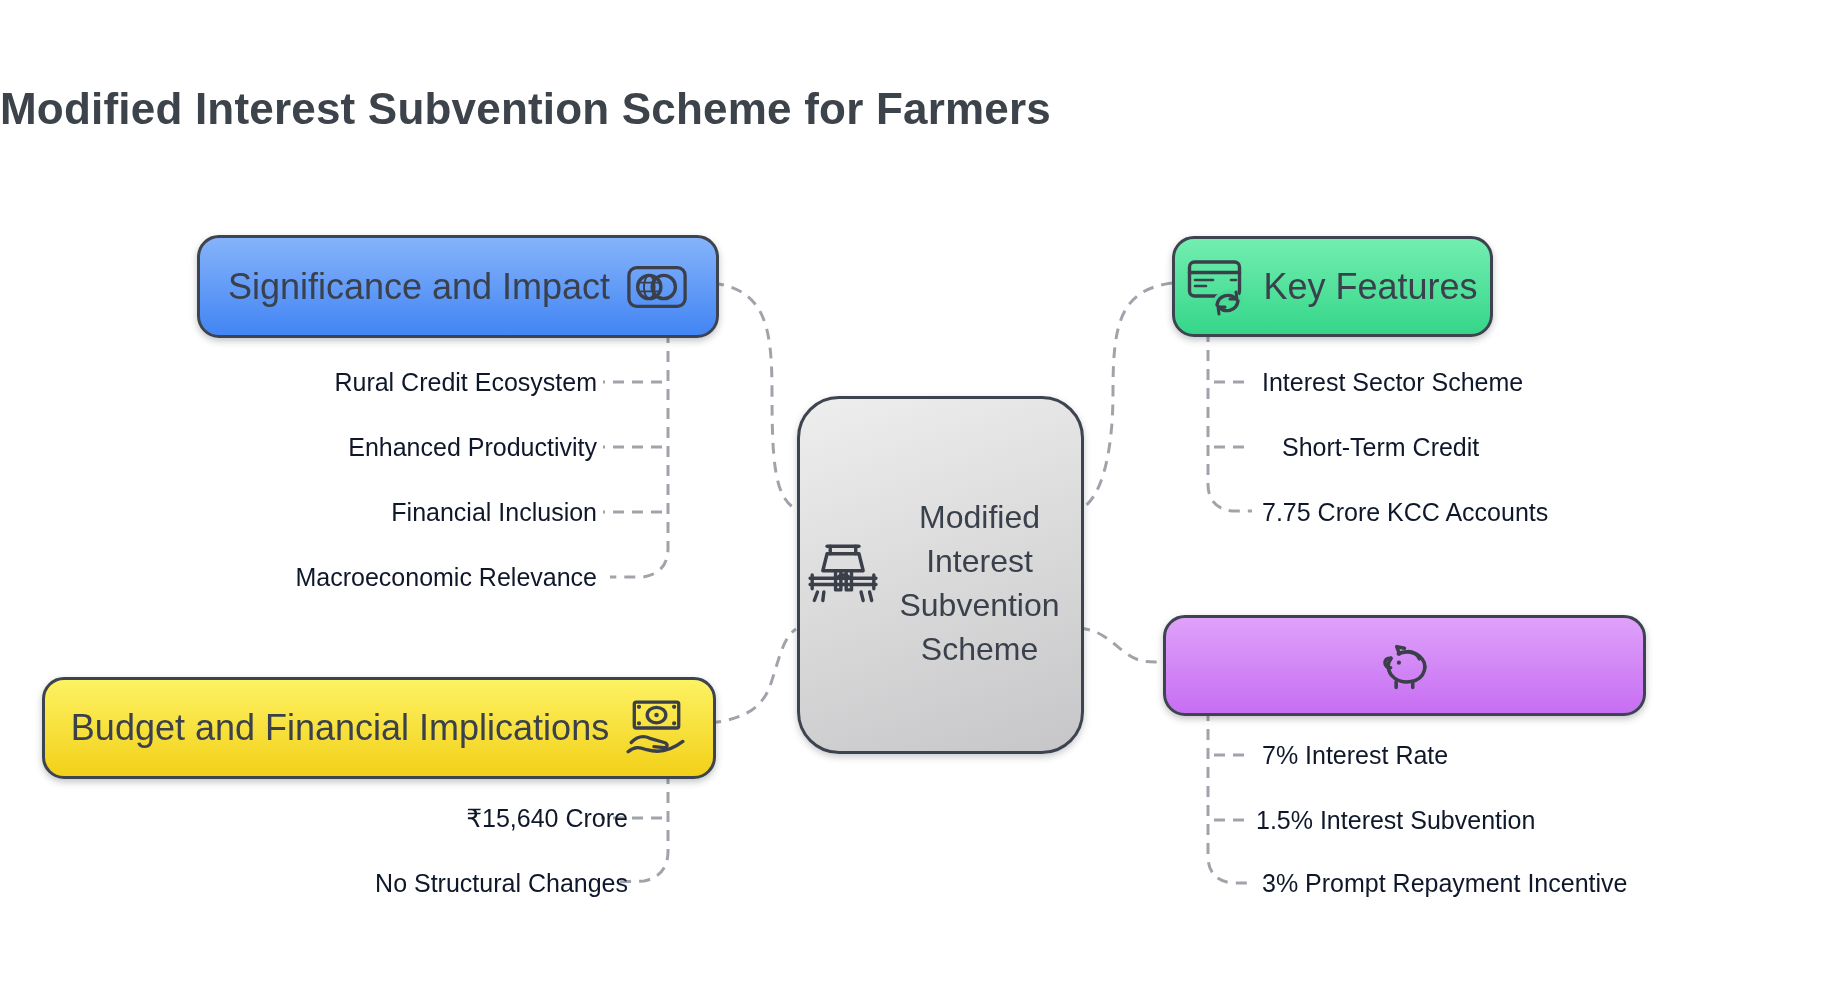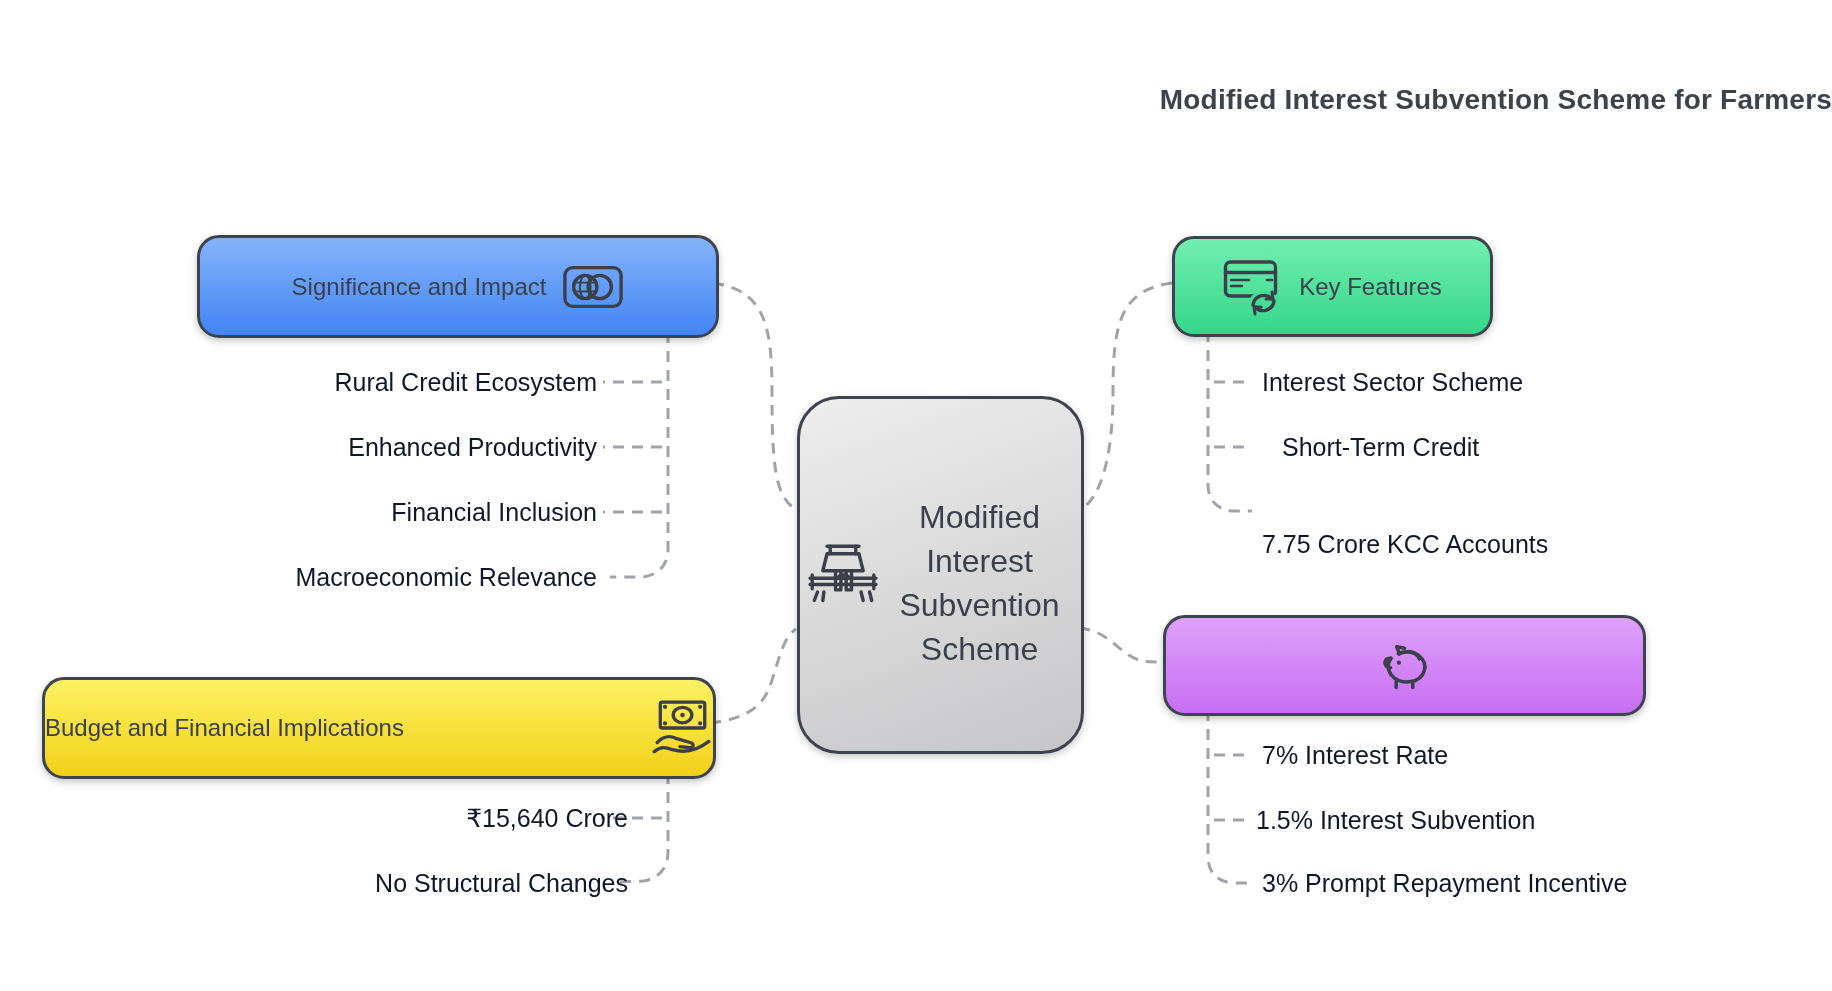--- a/index.html
+++ b/index.html
@@ -2,40 +2,40 @@
 <html><head>
 <meta charset="utf-8">
 <style>
   html,body{margin:0;padding:0;}
   body{
     width:1832px;height:991px;position:relative;background:#ffffff;
     font-family:"Liberation Sans","DejaVu Sans",sans-serif;overflow:hidden;
   }
   .abs{position:absolute;}
   #title{
-    left:0;right:0;top:84px;text-align:right;
-    font-size:28px;font-weight:700;color:#3d434a;letter-spacing:.2px;
+    left:0;right:0;top:84px;text-align:left;
+    font-size:44px;font-weight:700;color:#3d434a;letter-spacing:.2px;
   }
   
   #connectors{left:0;top:0;width:1832px;height:991px;pointer-events:none;}
   #connectors path{fill:none;stroke:#a0a4aa;stroke-width:3;stroke-dasharray:11 8;}
   
   .node-box{
     display:flex;align-items:center;justify-content:center;gap:16px;
     border:3px solid #3d434f;border-radius:22px;
     box-shadow:0 3px 7px rgba(40,44,52,.28);
-    font-size:24px;font-weight:500;color:#3b414c;white-space:nowrap;
+    font-size:36px;font-weight:500;color:#3b414c;white-space:nowrap;
   }
   .node-box .icon{flex:0 0 auto;display:flex;align-items:center;}
   #box-significance{left:197px;top:235px;width:516px;height:97px;
     background:linear-gradient(180deg,#85b3fa 0%,#4285f4 100%);}
   #box-key-features{left:1172px;top:236px;width:315px;height:95px;
     background:linear-gradient(180deg,#72eeb0 0%,#35d689 100%);}
   #box-budget{left:42px;top:677px;width:668px;height:96px;
-    background:linear-gradient(180deg,#fdf263 0%,#f2d018 100%);justify-content:space-between;}
+    background:linear-gradient(180deg,#fdf263 0%,#f2d018 100%);}
   #box-interest{left:1163px;top:615px;width:477px;height:95px;
     background:linear-gradient(180deg,#dfa1fa 0%,#c76ef2 100%);}
   
   #center-node{
     left:797px;top:396px;width:281px;height:352px;
     background:linear-gradient(160deg,#eeeeee 0%,#c6c6c8 100%);
     border:3.5px solid #3d434f;border-radius:42px;
     box-shadow:0 3px 7px rgba(40,44,52,.25);
     display:flex;flex-direction:row;align-items:center;justify-content:center;
   }
@@ -47,21 +47,21 @@
   .leaf{font-size:25px;color:#0f172a;line-height:40px;white-space:nowrap;}
   .leaf.r{text-align:right;}
   
   #leaf-sig-0{right:1235px;top:362px;}
   #leaf-sig-1{right:1235px;top:427px;}
   #leaf-sig-2{right:1235px;top:492px;}
   #leaf-sig-3{right:1235px;top:557px;}
   
   #leaf-key-0{left:1262px;top:362px;}
   #leaf-key-1{left:1262px;top:427px;margin-left:20px;}
-  #leaf-key-2{left:1262px;top:492px;margin-top:32px;}
+  #leaf-key-2{left:1262px;top:492px;}
   
   #leaf-bud-0{right:1204px;top:798px;}
   #leaf-bud-1{right:1204px;top:863px;}
   
   #leaf-int-0{left:1262px;top:735px;}
   #leaf-int-1{left:1256px;top:800px;}
   #leaf-int-2{left:1262px;top:863px;}
   
   .icon svg{display:block;}
 </style>

